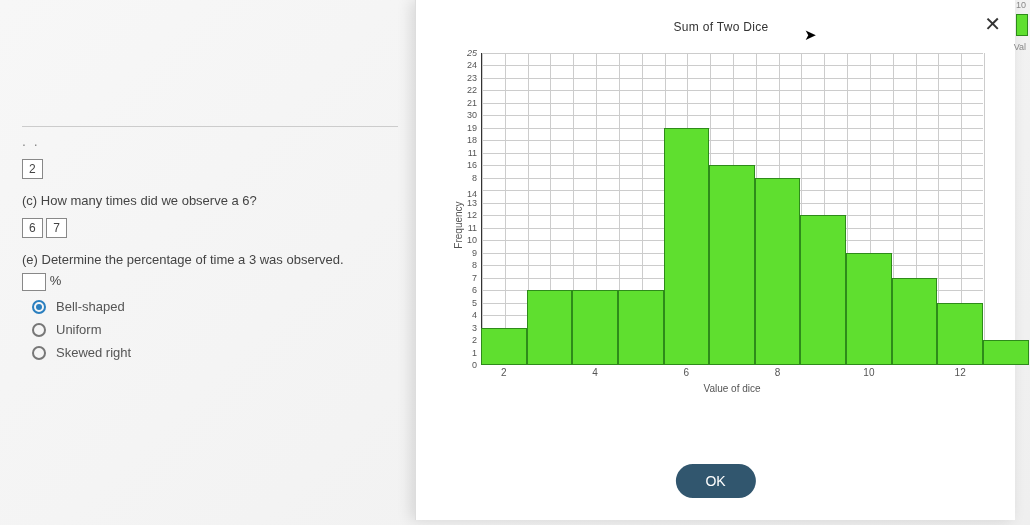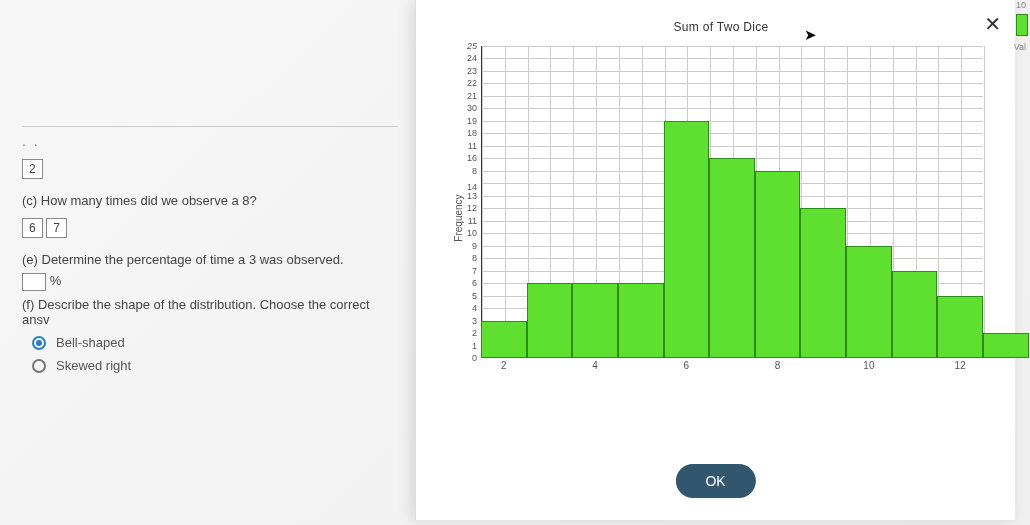--- a/index.html
+++ b/index.html
@@ -13,21 +13,21 @@
   .ans-blank { display:inline-block; border:1px solid #888; background:#fff; width:24px; height:18px; vertical-align:middle; }
   .lp-line { margin: 6px 0; color:#444; }
   .radio-row { display:flex; align-items:center; gap:10px; margin:8px 0 8px 10px; font-size:13px; color:#555; }
   .radio { width:14px; height:14px; border-radius:50%; border:2px solid #777; position:relative; flex:0 0 14px; }
   .radio.selected::after { content:""; position:absolute; left:2px; top:2px; width:6px; height:6px; border-radius:50%; background:#2a7fbf; }
   .radio.selected { border-color:#2a7fbf; }
 
   .modal { position:absolute; left:415px; top:0; width:600px; height:520px; background:#fff; box-shadow: -4px 0 14px rgba(0,0,0,.12); border-left:1px solid #ddd; }
   .modal .close { position:absolute; right:14px; top:12px; font-size:20px; color:#333; cursor:pointer; font-weight:400; }
   .chart-area { position:absolute; left:25px; top:20px; width:560px; height:420px; }
-  .chart-title { text-align:center; font-size:12px; color:#333; margin-bottom:4px; letter-spacing:.3px; }
+  .chart-title { text-align:center; font-size:12px; color:#333; margin-bottom:11px; letter-spacing:.3px; }
   .chart-body { position:relative; width:558px; height:360px; }
   .ylabel { position:absolute; left:-6px; top:50%; transform: translateY(-50%) rotate(-90deg); transform-origin:center; font-size:10px; color:#555; }
   .yticks { position:absolute; left:14px; top:8px; height:312px; width:22px; font-size:9px; color:#555; }
   .yticks div { position:absolute; right:0; transform:translateY(-50%); }
   .plot { position:absolute; left:40px; top:8px; width:502px; height:312px; border-left:1.5px solid #333; border-bottom:1.5px solid #333; background:#fff; }
   .gridline-h { position:absolute; left:0; width:100%; border-top:1px solid #ccc; }
   .gridline-v { position:absolute; top:0; height:100%; border-left:1px solid #ccc; }
   .bars { position:absolute; left:40px; top:8px; width:502px; height:312px; }
   .bar { position:absolute; bottom:0; background:#5fdf2f; border:1px solid #2e8b1a; }
   .xticks { position:absolute; left:40px; top:322px; width:502px; height:14px; font-size:10px; color:#555; }
@@ -43,33 +43,36 @@
 <body>
 
 <div class="page">
 
   <div class="left-panel">
     <div style="height:100px"></div>
     <div class="lp-divider"></div>
     <div class="lp-dots">. .</div>
 
     <div class="ans-box">2</div>
-    <div class="lp-line">(c) How many times did we observe a 8?</div>
+    <div class="lp-line">(c) How many times did we observe a 6?</div>
     <div class="ans-box">6</div>
     <div class="ans-box">7</div>
     <div class="lp-line">(e) Determine the percentage of time a 3 was observed.</div>
     <div class="lp-line">
       <span class="ans-blank"></span>
       <span>%</span>
     </div>
-    <div class="lp-line">(f) Describe the shape of the distribution. Choose the correct ansv</div>
 
     <div class="radio-row">
       <span class="radio selected"></span>
       <span>Bell-shaped</span>
+    </div>
+    <div class="radio-row">
+      <span class="radio"></span>
+      <span>Uniform</span>
     </div>
     <div class="radio-row">
       <span class="radio"></span>
       <span>Skewed right</span>
     </div>
   </div>
 
   <div class="modal">
     <span class="close">✕</span>
     <span class="cursor-arrow" style="left:388px">➤</span>
@@ -171,20 +174,21 @@
             <div class="bar" style="left: 502px; width: 45.6364px; height: 24.96px;"></div>
           </div>
         <div class="xticks" id="xticks">
             <span style="left: 22.8182px;">2</span>
             <span style="left: 114.091px;">4</span>
             <span style="left: 205.364px;">6</span>
             <span style="left: 296.636px;">8</span>
             <span style="left: 387.909px;">10</span>
             <span style="left: 479.182px;">12</span>
           </div>
+        <div class="xlabel">Value of dice</div>
       </div>
     </div>
 
     <button class="ok-btn">OK</button>
   </div>
 
   <div class="bg-frag">
     <span style="position:absolute;right:4px;top:0">10</span>
     <div class="mini"></div>
     <span style="position:absolute;right:4px;top:42px">Val</span>

